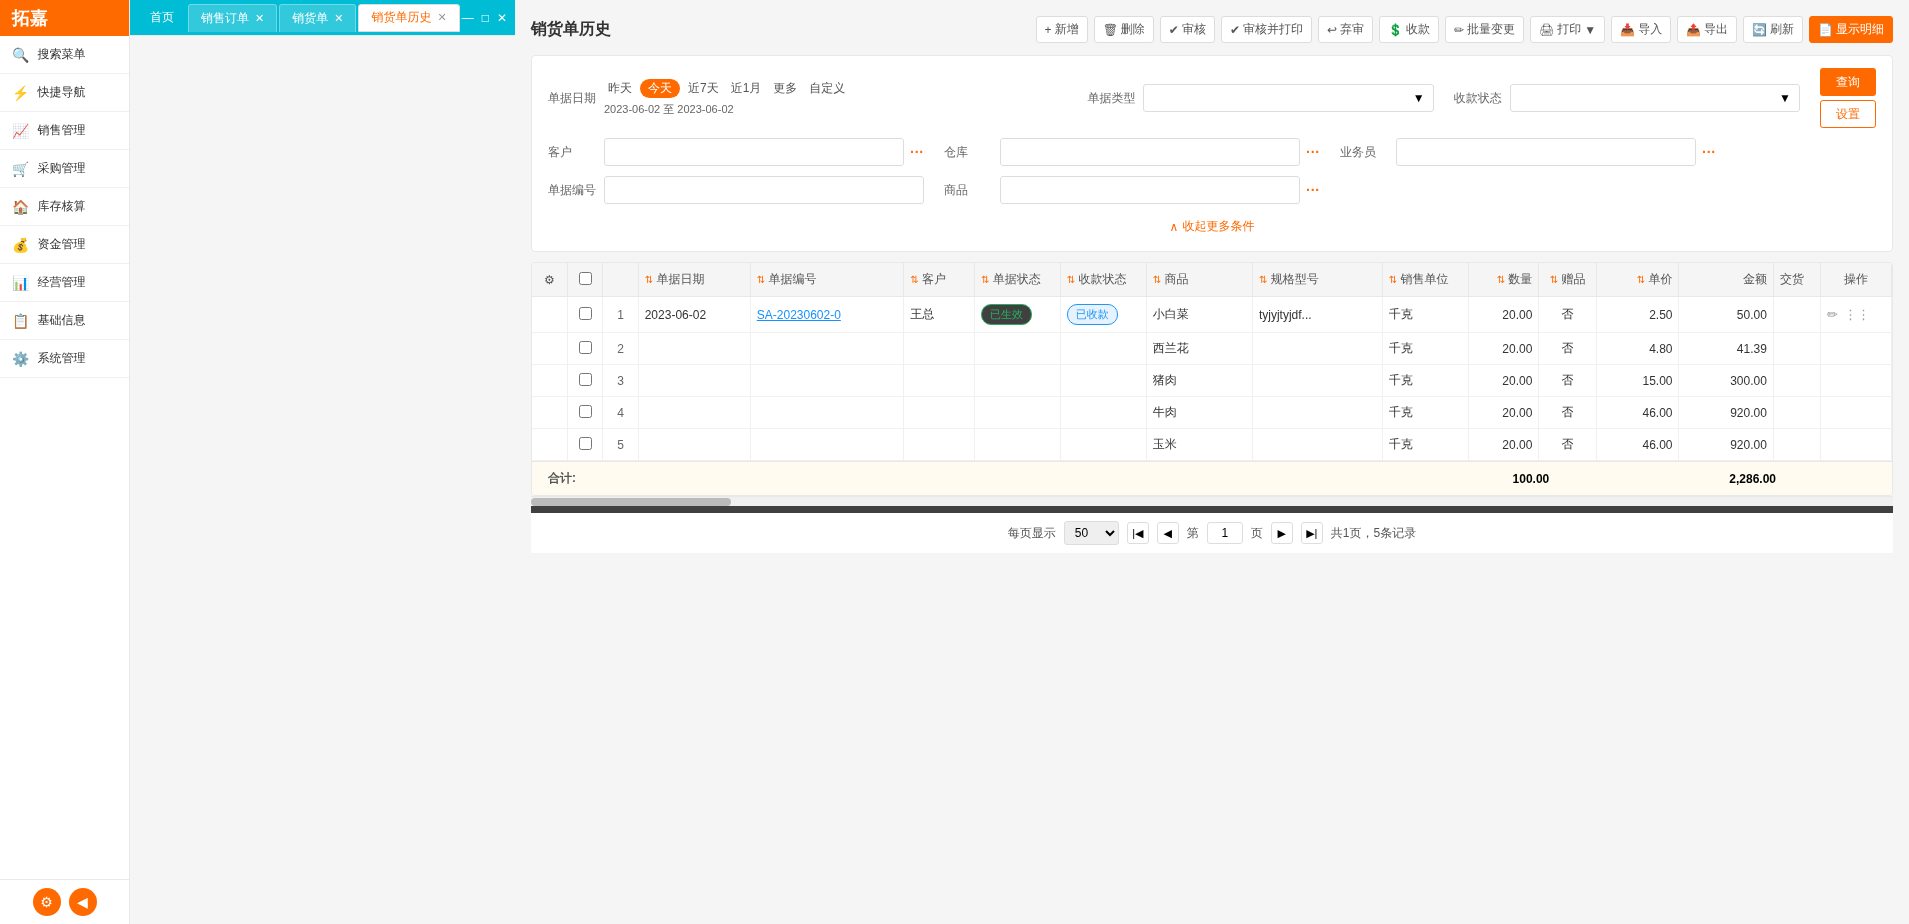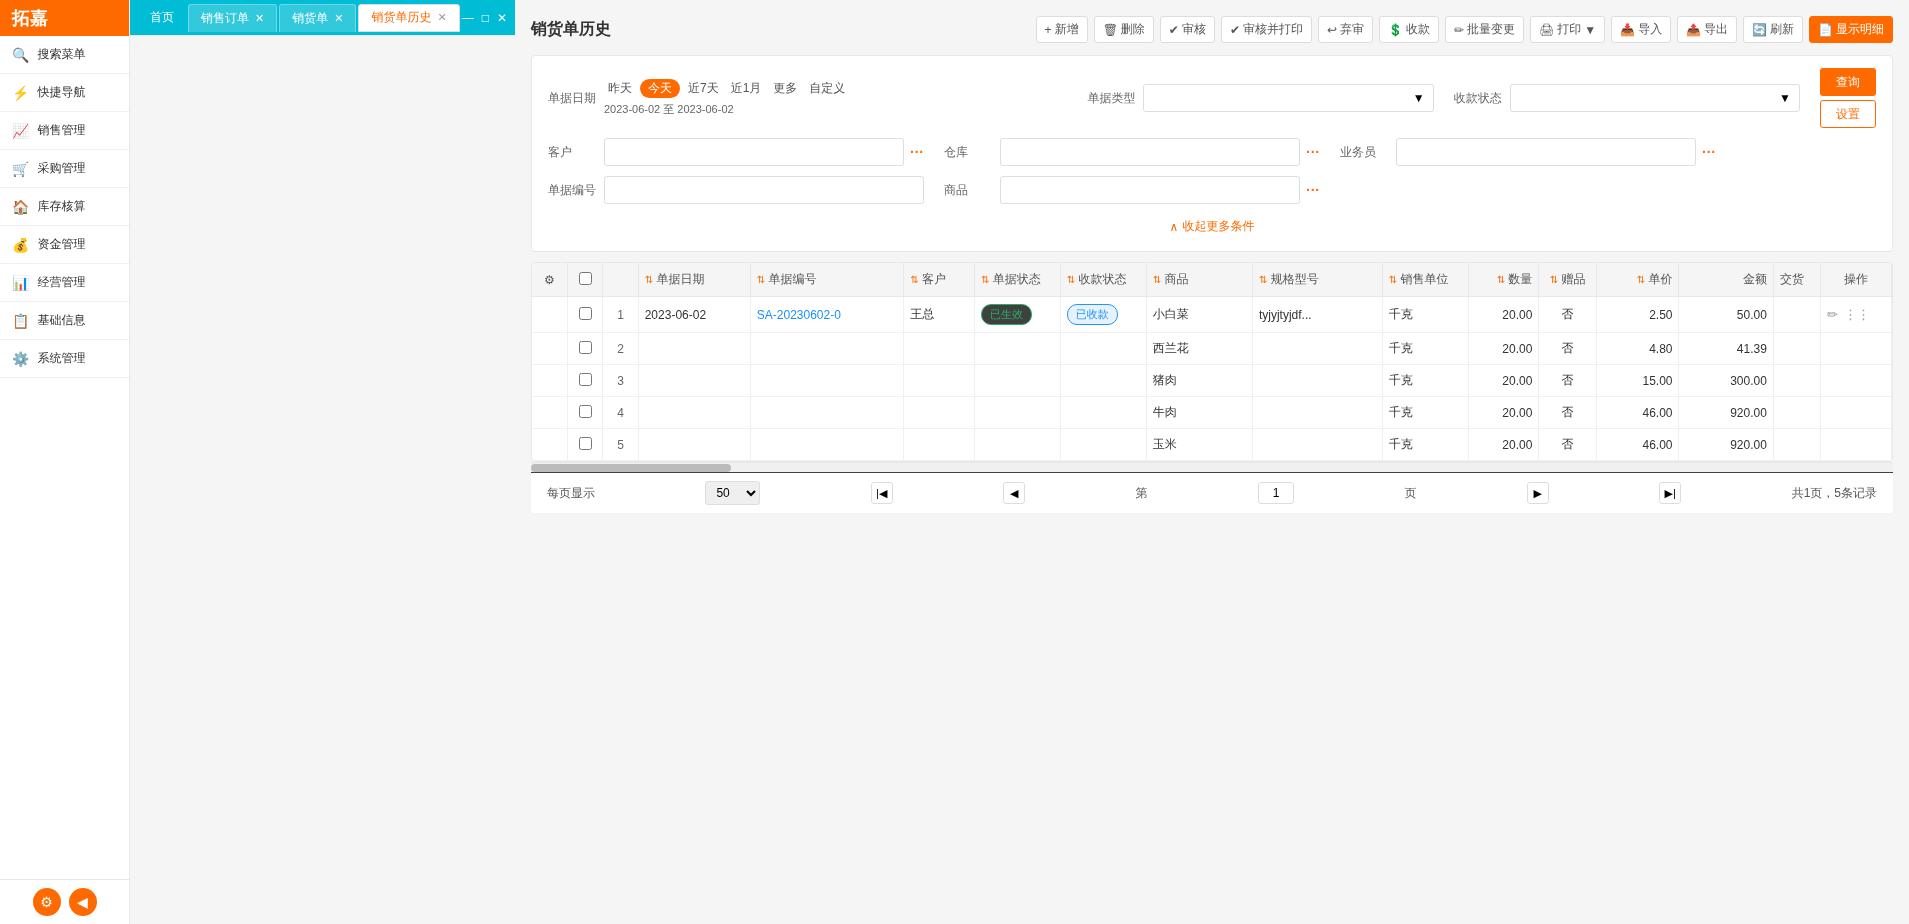--- a/index.html
+++ b/index.html
@@ -298,24 +298,24 @@
       font-size: 12px;
       font-weight: bold;
     }
     .footer-total-label { color: #555; margin-right: 16px; min-width: 40px; }
     .footer-spacer { flex: 1; }
 
     
     .pagination-bar {
       display: flex;
       align-items: center;
-      justify-content: space-between;
+      justify-content: center;
       padding: 8px 16px;
       background: #fff;
-      border-top: 1px solid #404040;
+      border-top: 7px solid #404040;
       gap: 8px;
       font-size: 12px;
       color: #555;
     }
     .page-size-select {
       border: 1px solid #ddd;
       border-radius: 3px;
       padding: 2px 6px;
       font-size: 12px;
       height: 24px;
@@ -368,21 +368,21 @@
     .col-goods { width: 90px; }
     .col-spec { width: 110px; }
     .col-unit { width: 70px; }
     .col-qty { width: 60px; text-align: right; }
     .col-gift { width: 40px; text-align: center; }
     .col-price { width: 70px; text-align: right; }
     .col-amount { width: 80px; text-align: right; }
     .col-trade { width: 40px; }
     .col-action { width: 60px; text-align: center; }
 
-    .link-text { color: #1890ff; cursor: pointer; }
+    .link-text { color: #1890ff; cursor: pointer; text-decoration: underline; }
   </style>
 </head>
 <body>
 
 <div class="sidebar">
   <div class="sidebar-logo">拓嘉</div>
   <div class="sidebar-item">
     <span class="icon">🔍</span>
     <span>搜索菜单</span>
   </div>
@@ -711,20 +711,27 @@
     <td class="col-qty">20.00</td>
     <td class="col-gift">否</td>
     <td class="col-price">46.00</td>
     <td class="col-amount">920.00</td>
     <td class="col-trade"></td>
     <td class="col-action"></td>
   </tr>
           </tbody>
       </table>
 
+      <div class="table-footer">
+        <span class="footer-total-label">合计:</span>
+        <span class="footer-spacer"></span>
+
+        <span style="margin-right:180px;">100.00</span>
+        <span style="margin-right:100px;">2,286.00</span>
+      </div>
     </div>
 
     <div class="scrollbar-area">
       <div class="scrollbar-thumb"></div>
     </div>
 
     <div class="pagination-bar">
       <span>每页显示</span>
       <select class="page-size-select">
         <option value="50">50</option>

